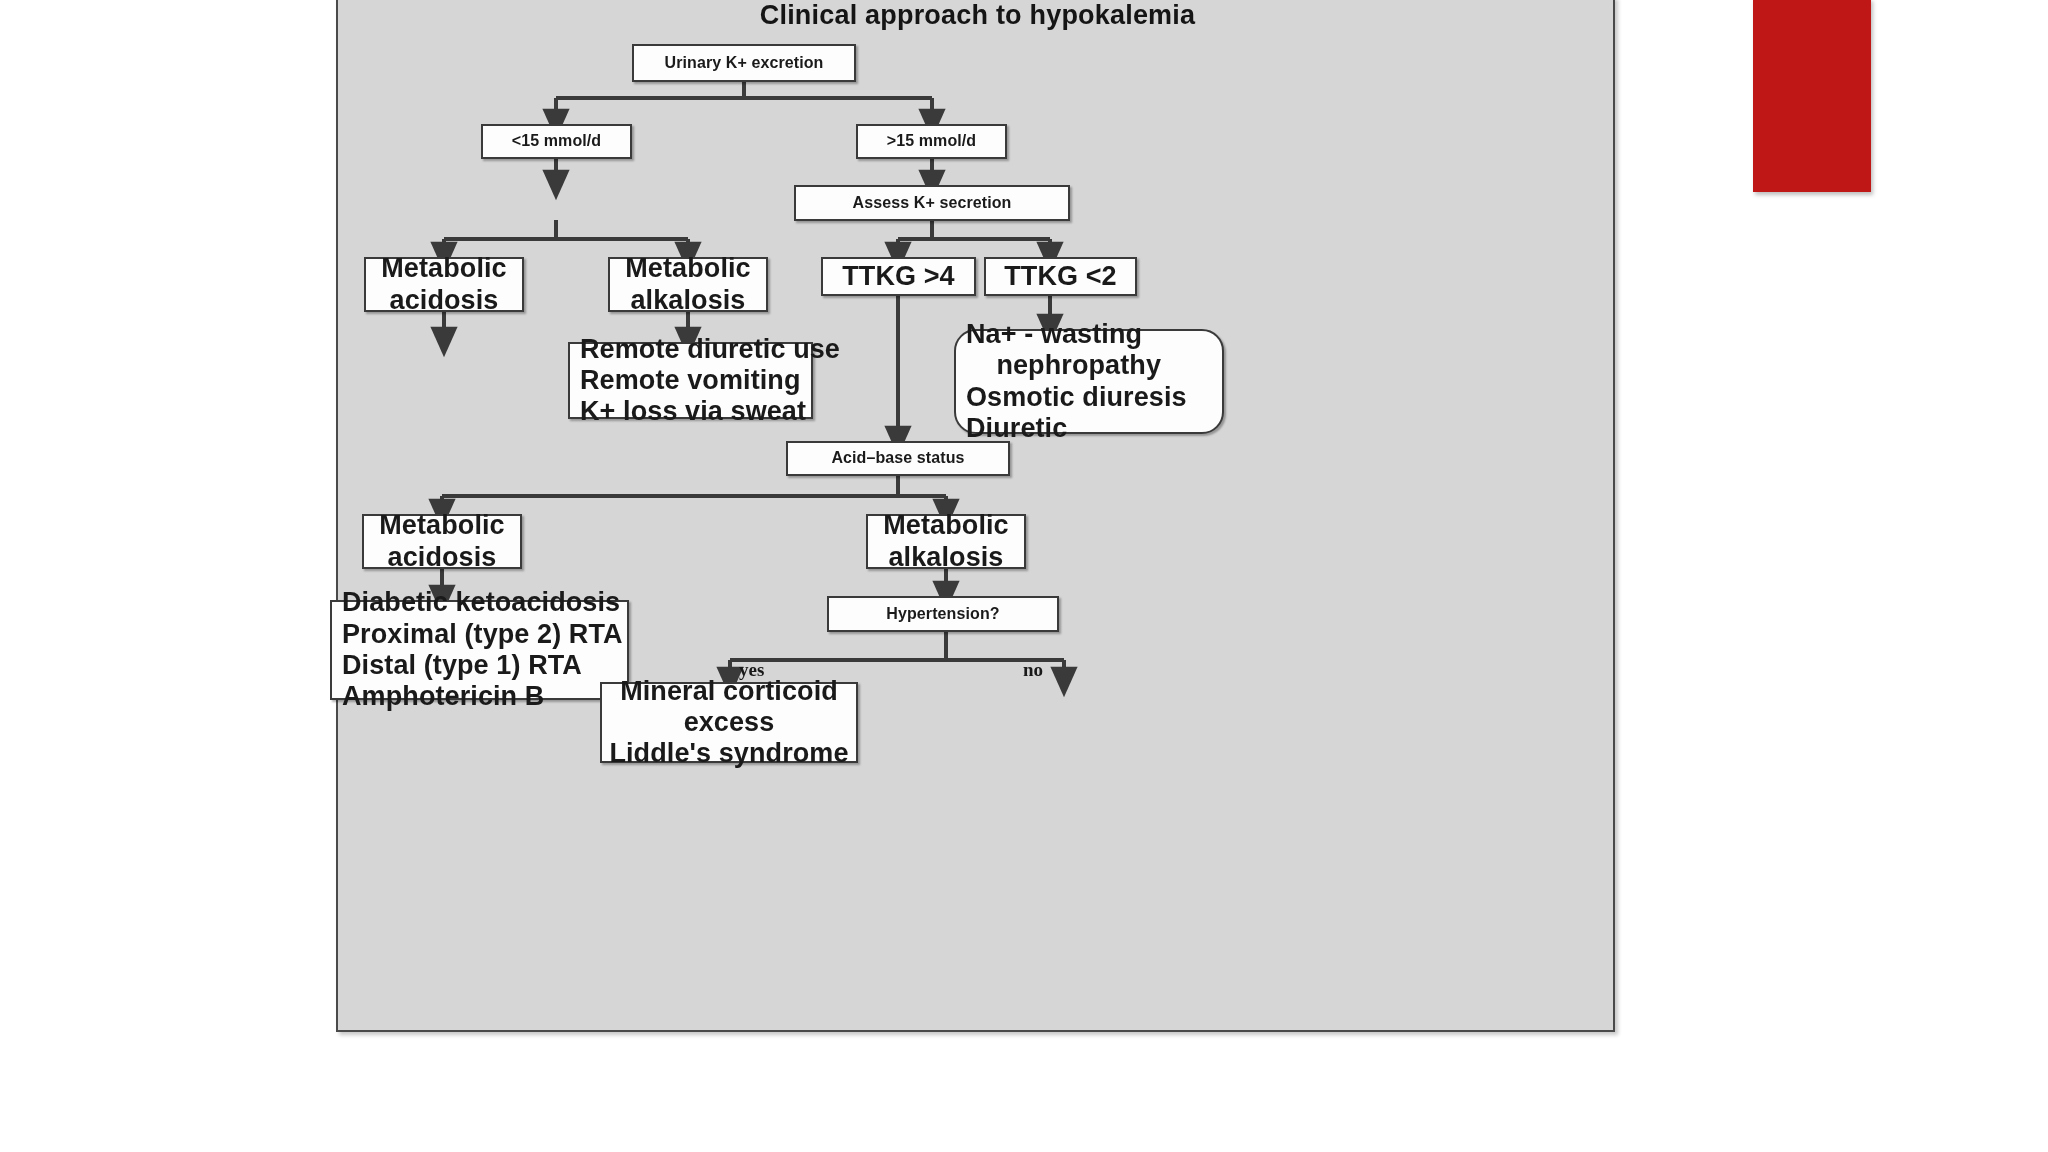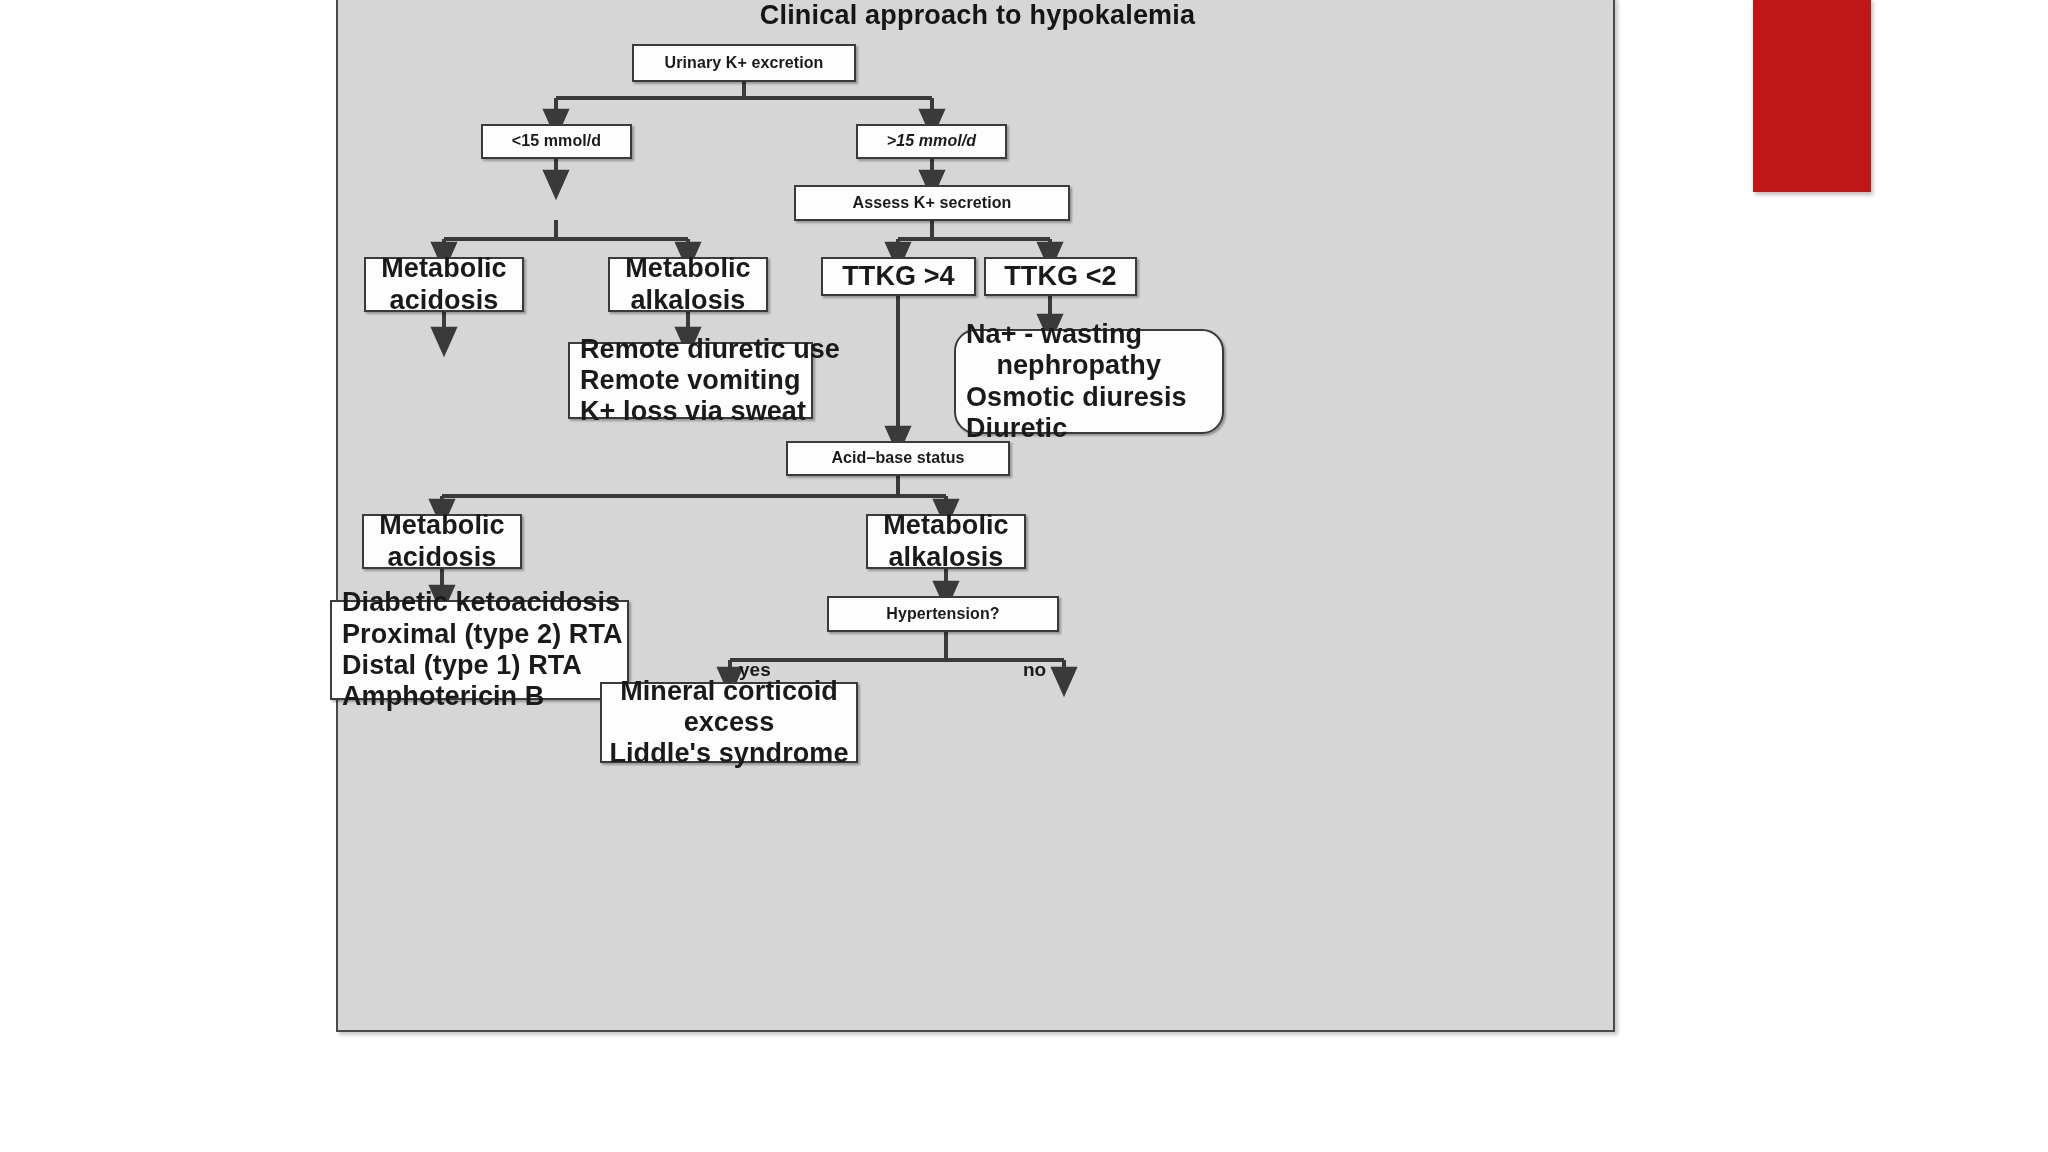--- a/index.html
+++ b/index.html
@@ -74,20 +74,21 @@
     font-weight: bold;
     color: #151515;
     letter-spacing: 0.2px;
   }
   .edge-label {
     position: absolute;
     font-size: 19px;
     font-weight: bold;
     color: #1a1a1a;
     white-space: pre;
+    font-family: Liberation Serif, serif;
   }
 </style>
 </head>
 <body>
 
 <div id="page">
 
   <div id="panel">
 
     <div id="chart-title">Clinical approach to hypokalemia</div>
@@ -144,21 +145,21 @@
     </svg>
 
     <div class="node-box align-center fs-lg" style="left:294px; top:46px; width:224px; height:38px;">
       <span class="line">Urinary K+ excretion</span>
     </div>
 
     <div class="node-box align-center fs-lg" style="left:143px; top:126px; width:151px; height:35px;">
       <span class="line">&lt;15 mmol/d</span>
     </div>
 
-    <div class="node-box align-center fs-lg" style="left:518px; top:126px; width:151px; height:35px;font-style:italic;">
+    <div class="node-box align-center fs-lg" style="left:518px; top:126px; width:151px; height:35px;">
       <span class="line">&gt;15 mmol/d</span>
     </div>
 
 
     <div class="node-box align-center fs-lg" style="left:456px; top:187px; width:276px; height:36px;">
       <span class="line">Assess K+ secretion</span>
     </div>
 
     <div class="node-box align-center fs-md" style="left:26px; top:259px; width:160px; height:55px;">
       <span class="line">Metabolic</span>

